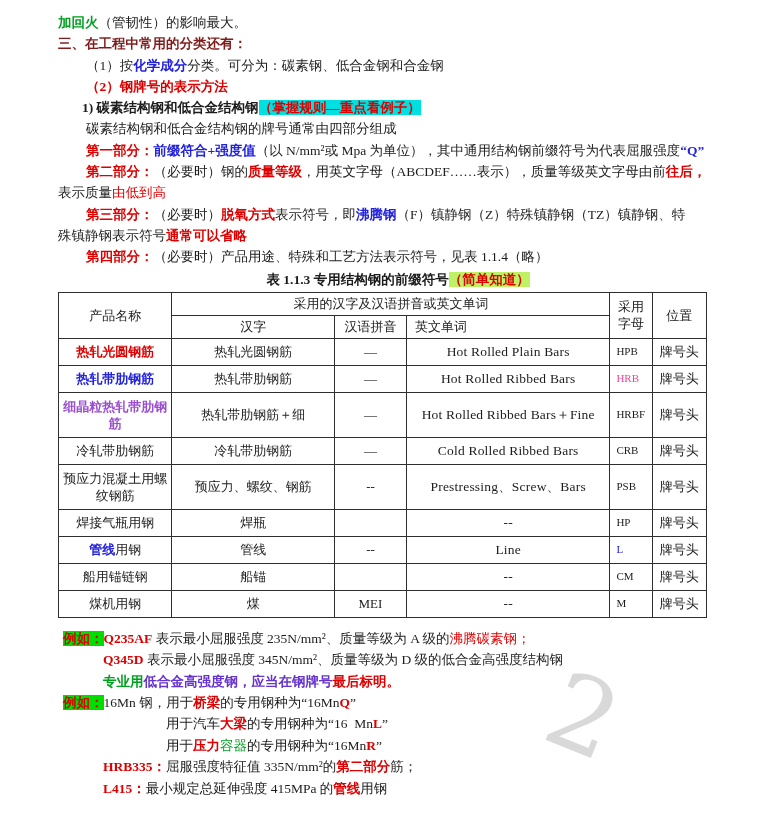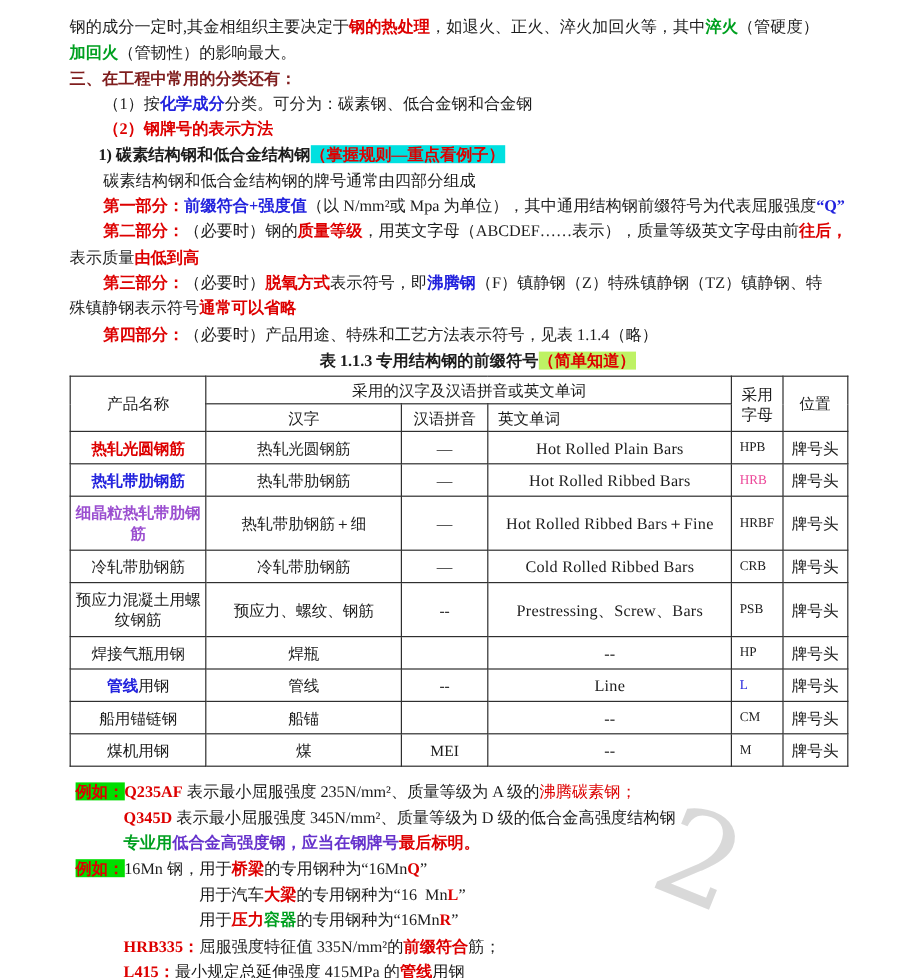--- a/index.html
+++ b/index.html
@@ -51,30 +51,29 @@
     transform:rotate(22deg);
     font-family:"DejaVu Serif",serif;
     pointer-events:none;
   }
 </style>
 </head>
 <body>
 
 <div class="content">
   <div id="intro">
-      <div class="tline"><span class="seg">钢的成分一定时,其金相组织主要决定于</span><span class="seg" style="color: rgb(221, 0, 0); font-weight: bold;">钢的热处理</span><span class="seg">，如退火、正火、淬火加回火等，其中</span><span class="seg" style="color: rgb(0, 160, 32); font-weight: bold;">淬火</span><span class="seg">（管硬度）</span></div>
       <div class="tline"><span class="seg" style="color: rgb(0, 160, 32); font-weight: bold;">加回火</span><span class="seg">（管韧性）的影响最大。</span></div>
       <div class="tline"><span class="seg" style="color: #7f1d1d; font-weight: bold;">三、在工程中常用的分类还有：</span></div>
       <div class="tline" style="padding-left: 28px;"><span class="seg">（1）按</span><span class="seg" style="color: rgb(34, 34, 221); font-weight: bold;">化学成分</span><span class="seg">分类。可分为：碳素钢、低合金钢和合金钢</span></div>
       <div class="tline" style="padding-left: 28px;"><span class="seg" style="color: rgb(221, 0, 0); font-weight: bold;">（2）钢牌号的表示方法</span></div>
       <div class="tline" style="padding-left: 24px;"><span class="seg" style="font-weight: bold;">1) 碳素结构钢和低合金结构钢</span><span class="seg" style="color: rgb(221, 0, 0); font-weight: bold; background-color: rgb(0, 224, 224);">（掌握规则—重点看例子）</span></div>
       <div class="tline" style="padding-left: 28px;"><span class="seg">碳素结构钢和低合金结构钢的牌号通常由四部分组成</span></div>
       <div class="tline" style="padding-left: 28px;"><span class="seg" style="color: rgb(221, 0, 0); font-weight: bold;">第一部分：</span><span class="seg" style="color: rgb(34, 34, 221); font-weight: bold; margin-top: 40px;">前缀符合+强度值</span><span class="seg">（以 N/mm²或 Mpa 为单位），其中通用结构钢前缀符号为代表屈服强度</span><span class="seg" style="color: rgb(34, 34, 221); font-weight: bold;">“Q”</span></div>
       <div class="tline" style="padding-left: 28px;"><span class="seg" style="color: rgb(221, 0, 0); font-weight: bold;">第二部分：</span><span class="seg">（必要时）钢的</span><span class="seg" style="color: rgb(221, 0, 0); font-weight: bold;">质量等级</span><span class="seg">，用英文字母（ABCDEF……表示），质量等级英文字母由前</span><span class="seg" style="color: rgb(221, 0, 0); font-weight: bold;">往后，</span></div>
-      <div class="tline"><span class="seg">表示质量</span><span class="seg" style="color: rgb(221, 0, 0); font-weight: bold;">由低到高</span></div>
+      <div class="tline"><span class="seg">表示质量</span><span class="seg" style="color: rgb(221, 0, 0); font-weight: normal;">由低到高</span></div>
       <div class="tline" style="padding-left: 28px;"><span class="seg" style="color: rgb(221, 0, 0); font-weight: bold;">第三部分：</span><span class="seg">（必要时）</span><span class="seg" style="color: rgb(221, 0, 0); font-weight: bold;">脱氧方式</span><span class="seg">表示符号，即</span><span class="seg" style="color: rgb(34, 34, 221); font-weight: bold;">沸腾钢</span><span class="seg">（F）镇静钢（Z）特殊镇静钢（TZ）镇静钢、特</span></div>
       <div class="tline"><span class="seg">殊镇静钢表示符号</span><span class="seg" style="color: rgb(221, 0, 0); font-weight: bold;">通常可以省略</span></div>
       <div class="tline" style="padding-left: 28px;"><span class="seg" style="color: rgb(221, 0, 0); font-weight: bold;">第四部分：</span><span class="seg">（必要时）产品用途、特殊和工艺方法表示符号，见表 1.1.4（略）</span></div>
     </div>
   <div id="caption" class="caption-line">
       <div class="tline" style="text-align: center;"><span class="seg" style="font-weight: bold;">表 1.1.3 专用结构钢的前缀符号</span><span class="seg" style="color: rgb(221, 0, 0); font-weight: bold; background-color: #bef264;">（简单知道）</span></div>
     </div>
   <table class="prefix" id="prefix-table">
       <colgroup>
         <col style="width: 17.5%;">
@@ -171,19 +170,19 @@
           <td class="c-pos"><span class="seg">牌号头</span></td>
         </tr>
       </tbody>
     </table>
   <div id="examples" class="examples">
       <div class="tline" style="padding-left: 5px;"><span class="seg" style="color: rgb(221, 0, 0); font-weight: bold; background-color: rgb(0, 221, 0);">例如：</span><span class="seg" style="color: rgb(221, 0, 0); font-weight: bold;">Q235AF</span><span class="seg"> 表示最小屈服强度 235N/mm²、质量等级为 A 级的</span><span class="seg" style="color: rgb(221, 0, 0);">沸腾碳素钢；</span></div>
       <div class="tline" style="padding-left: 45px;"><span class="seg" style="color: rgb(221, 0, 0); font-weight: bold;">Q345D</span><span class="seg"> 表示最小屈服强度 345N/mm²、质量等级为 D 级的低合金高强度结构钢</span></div>
       <div class="tline" style="padding-left: 45px;"><span class="seg" style="color: rgb(0, 160, 32); font-weight: bold;">专业用</span><span class="seg" style="color: rgb(102, 51, 204); font-weight: bold;">低合金高强度钢，应当在钢牌号</span><span class="seg" style="color: rgb(221, 0, 0); font-weight: bold;">最后标明。</span></div>
       <div class="tline" style="padding-left: 5px;"><span class="seg" style="color: rgb(221, 0, 0); font-weight: bold; background-color: rgb(0, 221, 0);">例如：</span><span class="seg">16Mn 钢，用于</span><span class="seg" style="color: rgb(221, 0, 0); font-weight: bold;">桥梁</span><span class="seg">的专用钢种为“16Mn</span><span class="seg" style="color: rgb(221, 0, 0); font-weight: bold;">Q</span><span class="seg">”</span></div>
       <div class="tline" style="padding-left: 108px;"><span class="seg">用于汽车</span><span class="seg" style="color: rgb(221, 0, 0); font-weight: bold;">大梁</span><span class="seg">的专用钢种为“16  Mn</span><span class="seg" style="color: rgb(221, 0, 0); font-weight: bold;">L</span><span class="seg">”</span></div>
-      <div class="tline" style="padding-left: 108px;"><span class="seg">用于</span><span class="seg" style="color: rgb(221, 0, 0); font-weight: bold;">压力</span><span class="seg" style="color: rgb(0, 160, 32); font-weight: bold;">容器</span><span class="seg">的专用钢种为“16Mn</span><span class="seg" style="color: rgb(221, 0, 0); font-weight: bold;">R</span><span class="seg">”</span></div>
-      <div class="tline" style="padding-left: 45px;"><span class="seg" style="color: rgb(221, 0, 0); font-weight: bold;">HRB335：</span><span class="seg">屈服强度特征值 335N/mm²的</span><span class="seg" style="color: rgb(221, 0, 0); font-weight: bold;">前缀符合</span><span class="seg">筋；</span></div>
+      <div class="tline" style="padding-left: 108px;"><span class="seg">用于</span><span class="seg" style="color: rgb(221, 0, 0); font-weight: bold;">压力</span><span class="seg" style="color: rgb(0, 160, 32); font-weight: normal;">容器</span><span class="seg">的专用钢种为“16Mn</span><span class="seg" style="color: rgb(221, 0, 0); font-weight: bold;">R</span><span class="seg">”</span></div>
+      <div class="tline" style="padding-left: 45px;"><span class="seg" style="color: rgb(221, 0, 0); font-weight: bold;">HRB335：</span><span class="seg">屈服强度特征值 335N/mm²的</span><span class="seg" style="color: rgb(221, 0, 0); font-weight: bold;">第二部分</span><span class="seg">筋；</span></div>
       <div class="tline" style="padding-left: 45px;"><span class="seg" style="color: rgb(221, 0, 0); font-weight: bold;">L415：</span><span class="seg">最小规定总延伸强度 415MPa 的</span><span class="seg" style="color: rgb(221, 0, 0); font-weight: bold;">管线</span><span class="seg">用钢</span></div>
     </div>
 </div>
 
 <div class="watermark">2</div>
 
 </body></html>

